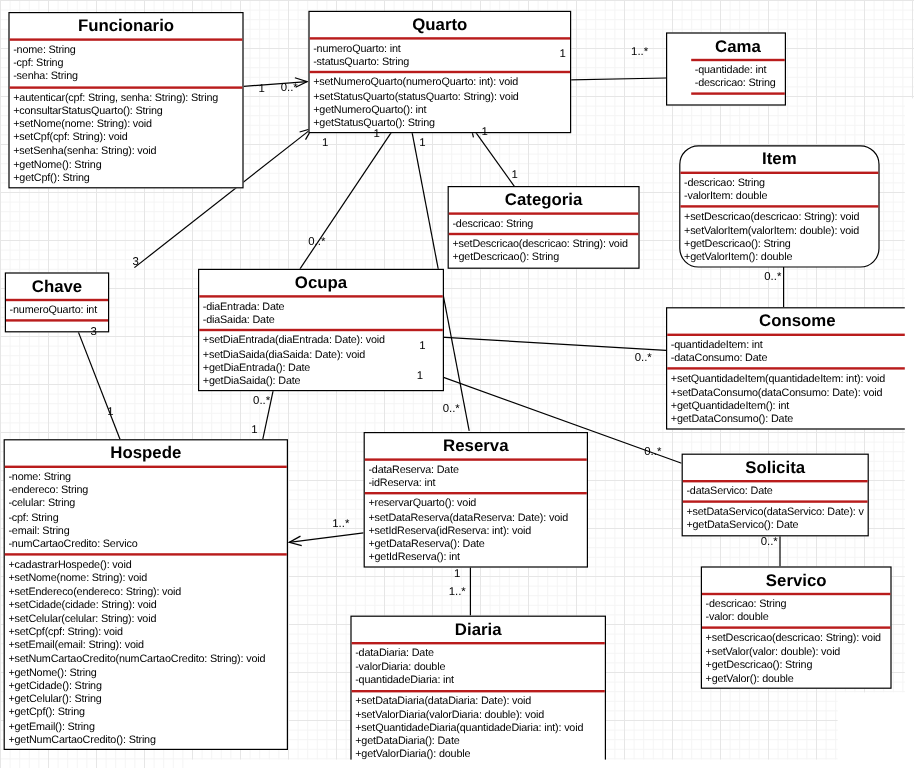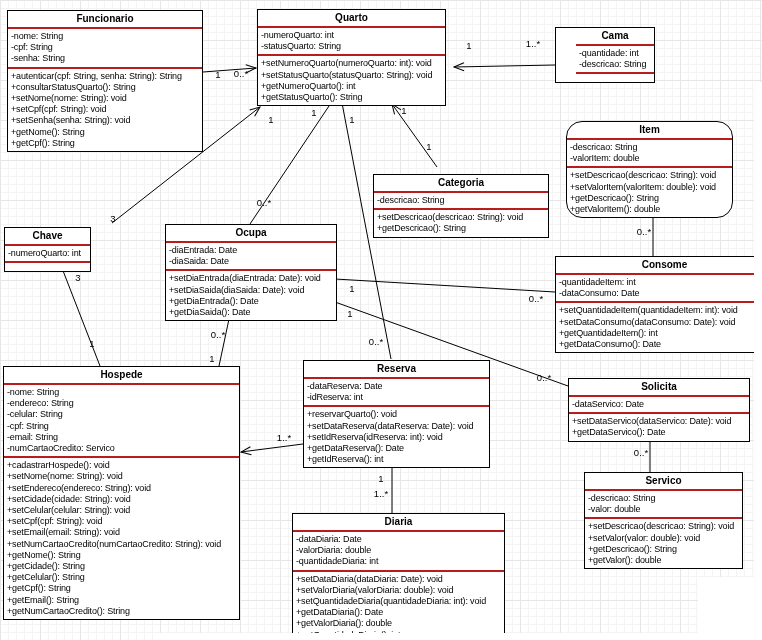--- a/index.html
+++ b/index.html
@@ -14,21 +14,21 @@
     background-size:40px 40px,40px 40px,8px 8px,8px 8px;
     font-family:"Liberation Sans", sans-serif;
   }
   #edges{position:absolute;left:0;top:0;z-index:1;}
   .edge{stroke:#000;stroke-width:1;}
   .uml-class{
     position:absolute;z-index:2;background:#fff;border:1px solid #000;
     box-sizing:border-box;color:#000;
   }
   .uml-title{
-    font-size:10px;font-weight:bold;text-align:center;
+    font-size:14px;font-weight:bold;text-align:center;
     padding:2px 2px 3px 2px;white-space:nowrap;overflow:hidden;
   }
   .uml-compartment{border-top:2px solid #b91c1c;padding:2px 3px;}
   .uml-compartment.empty{height:8px;padding:0;}
   .uml-row{
     font-size:9px;line-height:11.2px;white-space:nowrap;
     letter-spacing:-0.15px;overflow:hidden;
   }
   .mult{
     position:absolute;z-index:3;font-size:9.5px;color:#000;
@@ -102,21 +102,21 @@
       <div class="uml-compartment">
         <div class="uml-row">+autenticar(cpf: String, senha: String): String</div>
         <div class="uml-row">+consultarStatusQuarto(): String</div>
         <div class="uml-row">+setNome(nome: String): void</div>
         <div class="uml-row">+setCpf(cpf: String): void</div>
         <div class="uml-row">+setSenha(senha: String): void</div>
         <div class="uml-row">+getNome(): String</div>
         <div class="uml-row">+getCpf(): String</div>
       </div>
     </div>
-    <div class="uml-class" style="left: 257px; top: 9px; width: 189px;">
+    <div class="uml-class" style="left: 257px; top: 9px; width: 219px;">
       <div class="uml-title">Quarto</div>
       <div class="uml-compartment">
         <div class="uml-row">-numeroQuarto: int</div>
         <div class="uml-row">-statusQuarto: String</div>
       </div>
       <div class="uml-compartment">
         <div class="uml-row">+setNumeroQuarto(numeroQuarto: int): void</div>
         <div class="uml-row">+setStatusQuarto(statusQuarto: String): void</div>
         <div class="uml-row">+getNumeroQuarto(): int</div>
         <div class="uml-row">+getStatusQuarto(): String</div>
@@ -136,38 +136,38 @@
         <div class="uml-row">-descricao: String</div>
         <div class="uml-row">-valorItem: double</div>
       </div>
       <div class="uml-compartment">
         <div class="uml-row">+setDescricao(descricao: String): void</div>
         <div class="uml-row">+setValorItem(valorItem: double): void</div>
         <div class="uml-row">+getDescricao(): String</div>
         <div class="uml-row">+getValorItem(): double</div>
       </div>
     </div>
-    <div class="uml-class" style="left: 373px; top: 174px; width: 176px;">
+    <div class="uml-class" style="left: 373px; top: 155px; width: 160px;">
       <div class="uml-title">Categoria</div>
       <div class="uml-compartment">
         <div class="uml-row">-descricao: String</div>
       </div>
       <div class="uml-compartment">
         <div class="uml-row">+setDescricao(descricao: String): void</div>
         <div class="uml-row">+getDescricao(): String</div>
       </div>
     </div>
     <div class="uml-class" style="left: 4px; top: 227px; width: 87px;">
       <div class="uml-title">Chave</div>
       <div class="uml-compartment">
         <div class="uml-row">-numeroQuarto: int</div>
       </div>
       <div class="uml-compartment empty"></div>
     </div>
-    <div class="uml-class" style="left: 165px; top: 224px; width: 172px;">
+    <div class="uml-class" style="left: 165px; top: 224px; width: 205px;">
       <div class="uml-title">Ocupa</div>
       <div class="uml-compartment">
         <div class="uml-row">-diaEntrada: Date</div>
         <div class="uml-row">-diaSaida: Date</div>
       </div>
       <div class="uml-compartment">
         <div class="uml-row">+setDiaEntrada(diaEntrada: Date): void</div>
         <div class="uml-row">+setDiaSaida(diaSaida: Date): void</div>
         <div class="uml-row">+getDiaEntrada(): Date</div>
         <div class="uml-row">+getDiaSaida(): Date</div>
@@ -220,21 +220,21 @@
         <div class="uml-row">-idReserva: int</div>
       </div>
       <div class="uml-compartment">
         <div class="uml-row">+reservarQuarto(): void</div>
         <div class="uml-row">+setDataReserva(dataReserva: Date): void</div>
         <div class="uml-row">+setIdReserva(idReserva: int): void</div>
         <div class="uml-row">+getDataReserva(): Date</div>
         <div class="uml-row">+getIdReserva(): int</div>
       </div>
     </div>
-    <div class="uml-class" style="left: 568px; top: 378px; width: 182px;">
+    <div class="uml-class" style="left: 568px; top: 378px; width: 156px;">
       <div class="uml-title">Solicita</div>
       <div class="uml-compartment">
         <div class="uml-row">-dataServico: Date</div>
       </div>
       <div class="uml-compartment">
         <div class="uml-row">+setDataServico(dataServico: Date): void</div>
         <div class="uml-row">+getDataServico(): Date</div>
       </div>
     </div>
     <div class="uml-class" style="left: 584px; top: 472px; width: 159px;">

